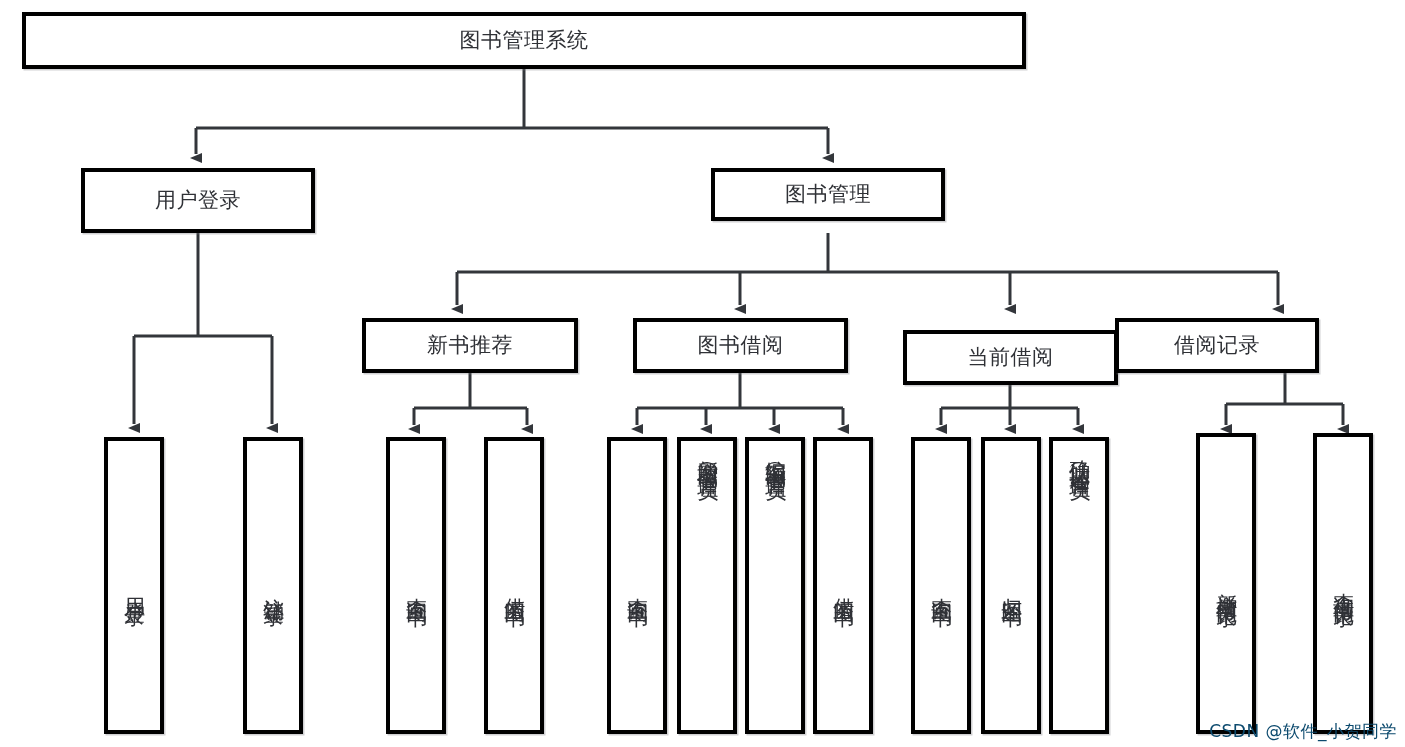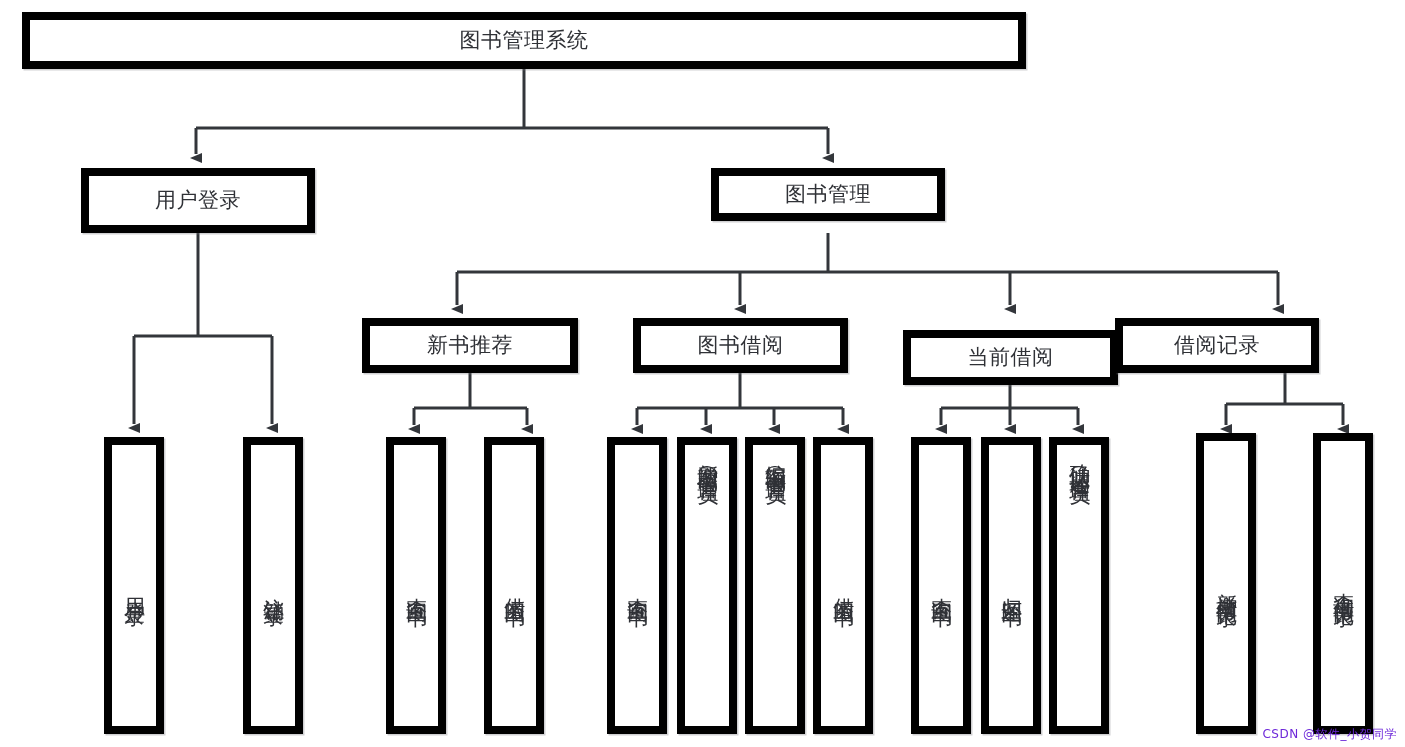--- a/index.html
+++ b/index.html
@@ -19,21 +19,21 @@
     position: absolute;
     left: 0;
     top: 0;
     width: 1405px;
     height: 747px;
     pointer-events: none;
   }
   .node {
     position: absolute;
     box-sizing: border-box;
-    border: 8px solid #000000;
+    border: 4px solid #000000;
     background: #ffffff;
     display: flex;
     align-items: center;
     justify-content: center;
     box-shadow: 1.5px 1.5px 0 rgba(120,120,125,0.35);
   }
   .node .label {
     color: #2f3136;
     font-size: 21px;
     line-height: 1.12;
@@ -53,22 +53,22 @@
     font-size: 21px;
   }
   .node.leaf.center .label {
     margin-top: auto;
     margin-bottom: auto;
   }
   .watermark {
     position: absolute;
     right: 8px;
     bottom: 4px;
-    color: #6d28d9;
-    font-size: 12px;
+    color: #0c4a6e;
+    font-size: 17px;
     letter-spacing: 0.5px;
     white-space: nowrap;
   }
 </style>
 </head>
 <body>
 
 <div id="canvas">
 
   <svg id="edges" viewBox="0 0 1405 747" xmlns="http://www.w3.org/2000/svg">

